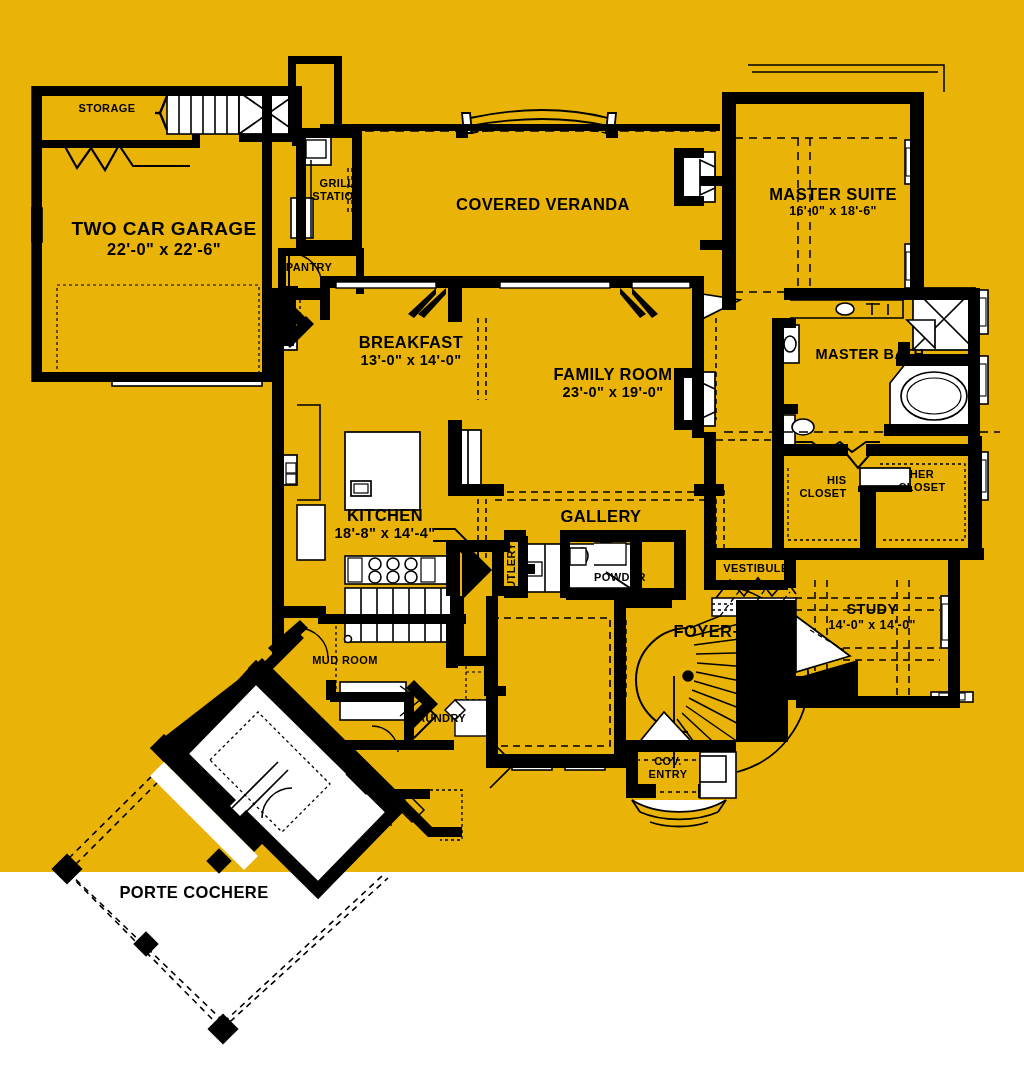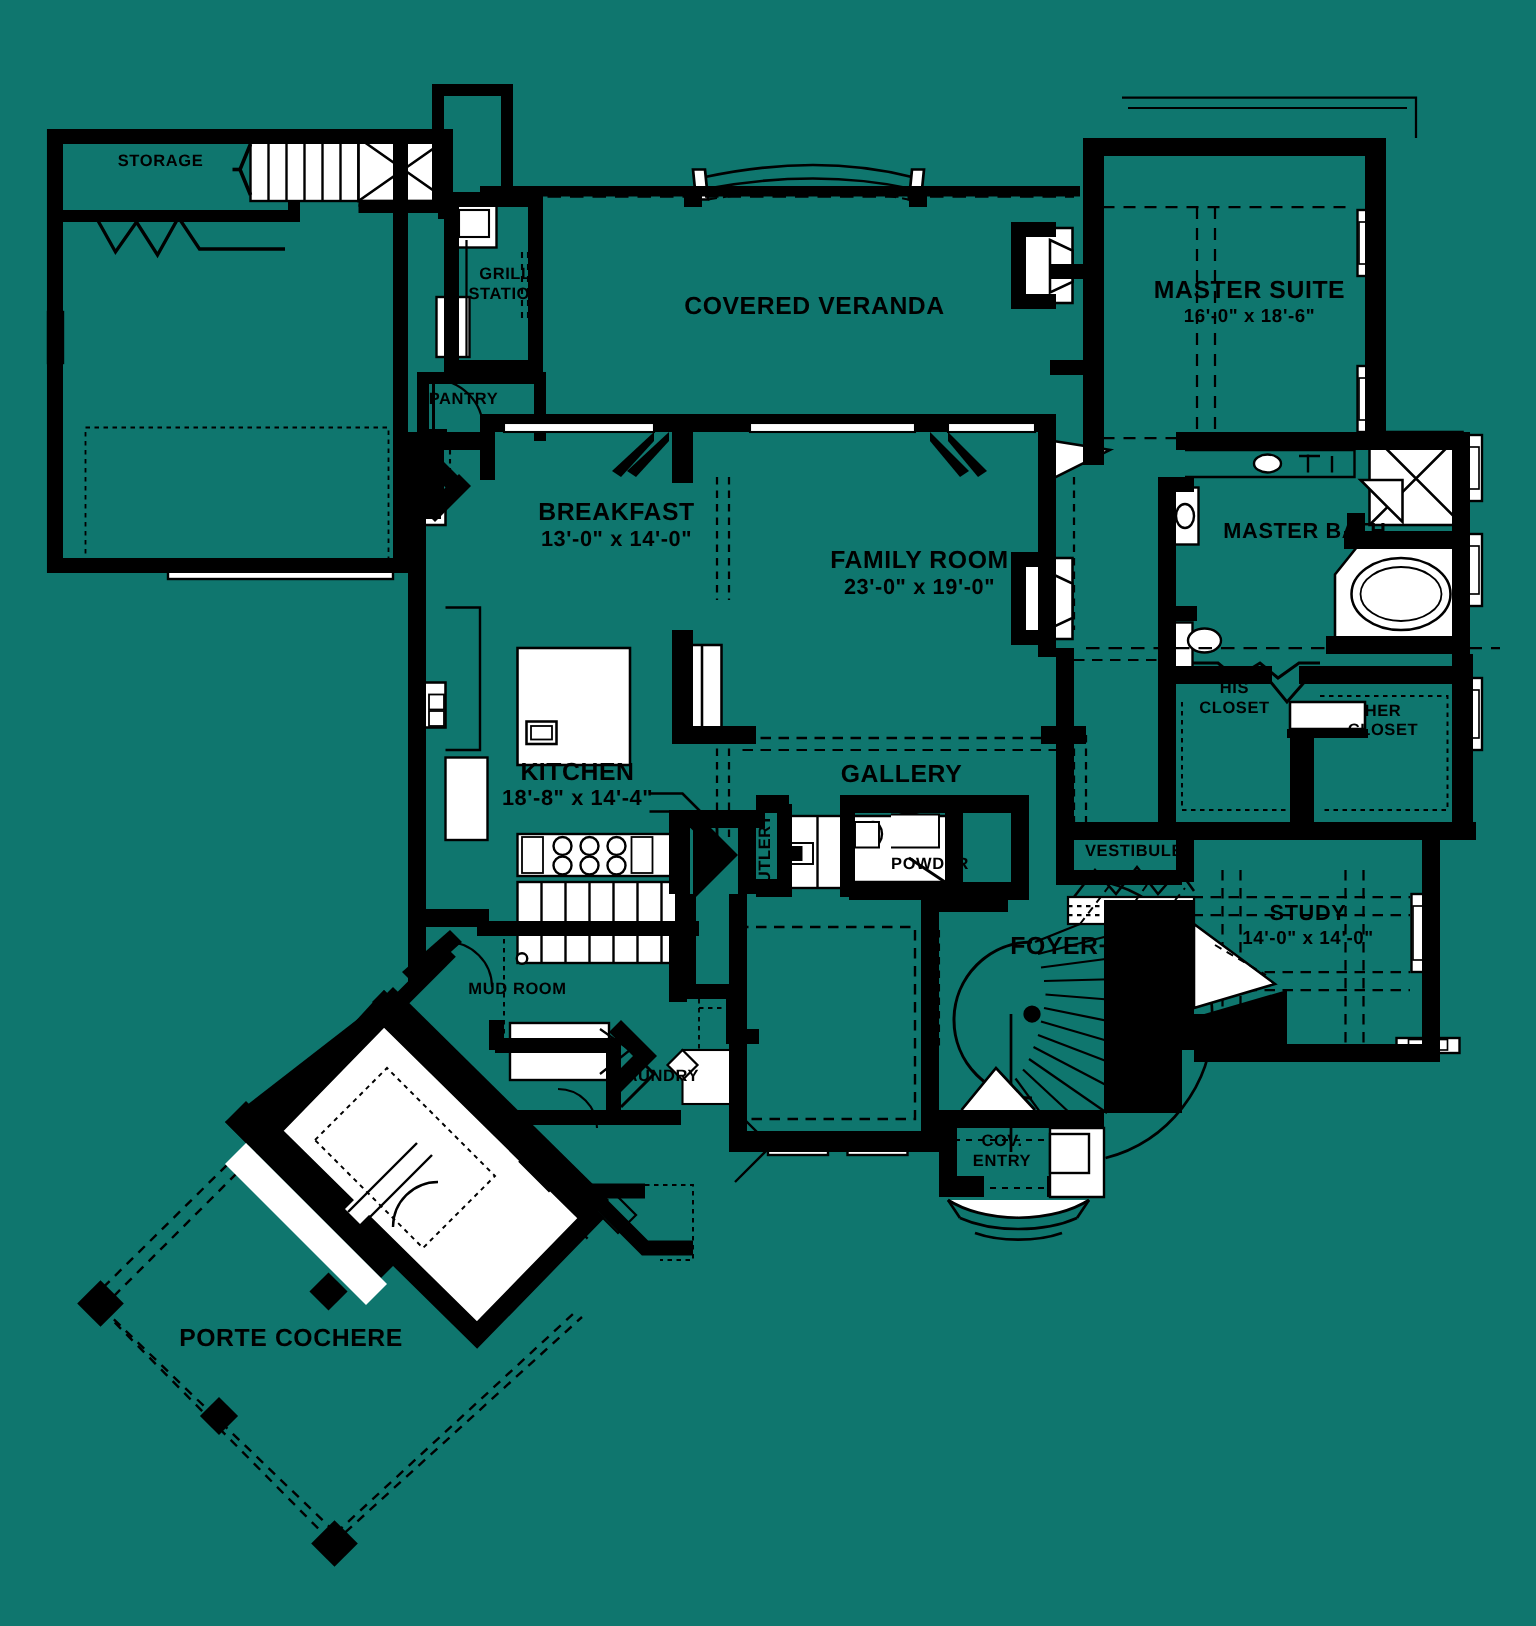--- a/index.html
+++ b/index.html
@@ -1,18 +1,18 @@
 <!DOCTYPE html>
 <html><head>
 <meta charset="utf-8">
 <style>
   html,body{margin:0;padding:0;background:#ffffff;}
   body{width:1024px;height:1084px;overflow:hidden;
        font-family:"Liberation Sans",sans-serif;color:#000;}
-  #plan{position:relative;width:1024px;height:1084px;background:#0f766e;}
+  #plan{position:relative;width:1024px;height:872px;background:#eab308;}
   svg{position:absolute;left:0;top:0;}
   .lbl{position:absolute;text-align:center;line-height:1.18;
        font-weight:bold;color:#000;white-space:nowrap;
        letter-spacing:.4px;-webkit-font-smoothing:none;}
   .lbl .nm{display:block;}
   .lbl .dm{display:block;}
   .s20{font-size:19px;}
   .s17{font-size:16.5px;}
   .s15{font-size:14.5px;}
   .s13{font-size:12.5px;}
@@ -543,20 +543,24 @@
   <g fill="none" stroke="#000" stroke-width="1.4">
     <path d="M32 86 L32 382"></path>
   </g>
 
 </svg>
 
 <div class="lbl s11" style="left:107px;top:108px;transform:translate(-50%,-50%);">
   <span class="nm">STORAGE</span>
 </div>
 
+<div class="lbl s20" style="left:164px;top:239px;transform:translate(-50%,-50%);">
+  <span class="nm">TWO CAR GARAGE</span>
+  <span class="dm s17">22'-0" x 22'-6"</span>
+</div>
 
 <div class="lbl s11" style="left:337px;top:190px;transform:translate(-50%,-50%);">
   <span class="nm">GRILL</span>
   <span class="dm s11">STATION</span>
 </div>
 
 <div class="lbl s11" style="left:309px;top:267px;transform:translate(-50%,-50%);">
   <span class="nm">PANTRY</span>
 </div>
 
@@ -576,21 +580,21 @@
 <div class="lbl s17" style="left:411px;top:351px;transform:translate(-50%,-50%);">
   <span class="nm">BREAKFAST</span>
   <span class="dm s15">13'-0" x 14'-0"</span>
 </div>
 
 <div class="lbl s17" style="left:597px;top:383px;transform:translate(-50%,-50%);margin-left:16px;">
   <span class="nm">FAMILY ROOM</span>
   <span class="dm s15">23'-0" x 19'-0"</span>
 </div>
 
-<div class="lbl s11" style="left:823px;top:466px;transform:translate(-50%,-50%);">
+<div class="lbl s11" style="left:823px;top:487px;transform:translate(-50%,-50%);text-align:right;">
   <span class="nm">HIS</span>
   <span class="dm s11">CLOSET</span>
 </div>
 
 <div class="lbl s11" style="left:922px;top:481px;transform:translate(-50%,-50%);">
   <span class="nm">HER</span>
   <span class="dm s11">CLOSET</span>
 </div>
 
 <div class="lbl s17" style="left:385px;top:524px;transform:translate(-50%,-50%);">

